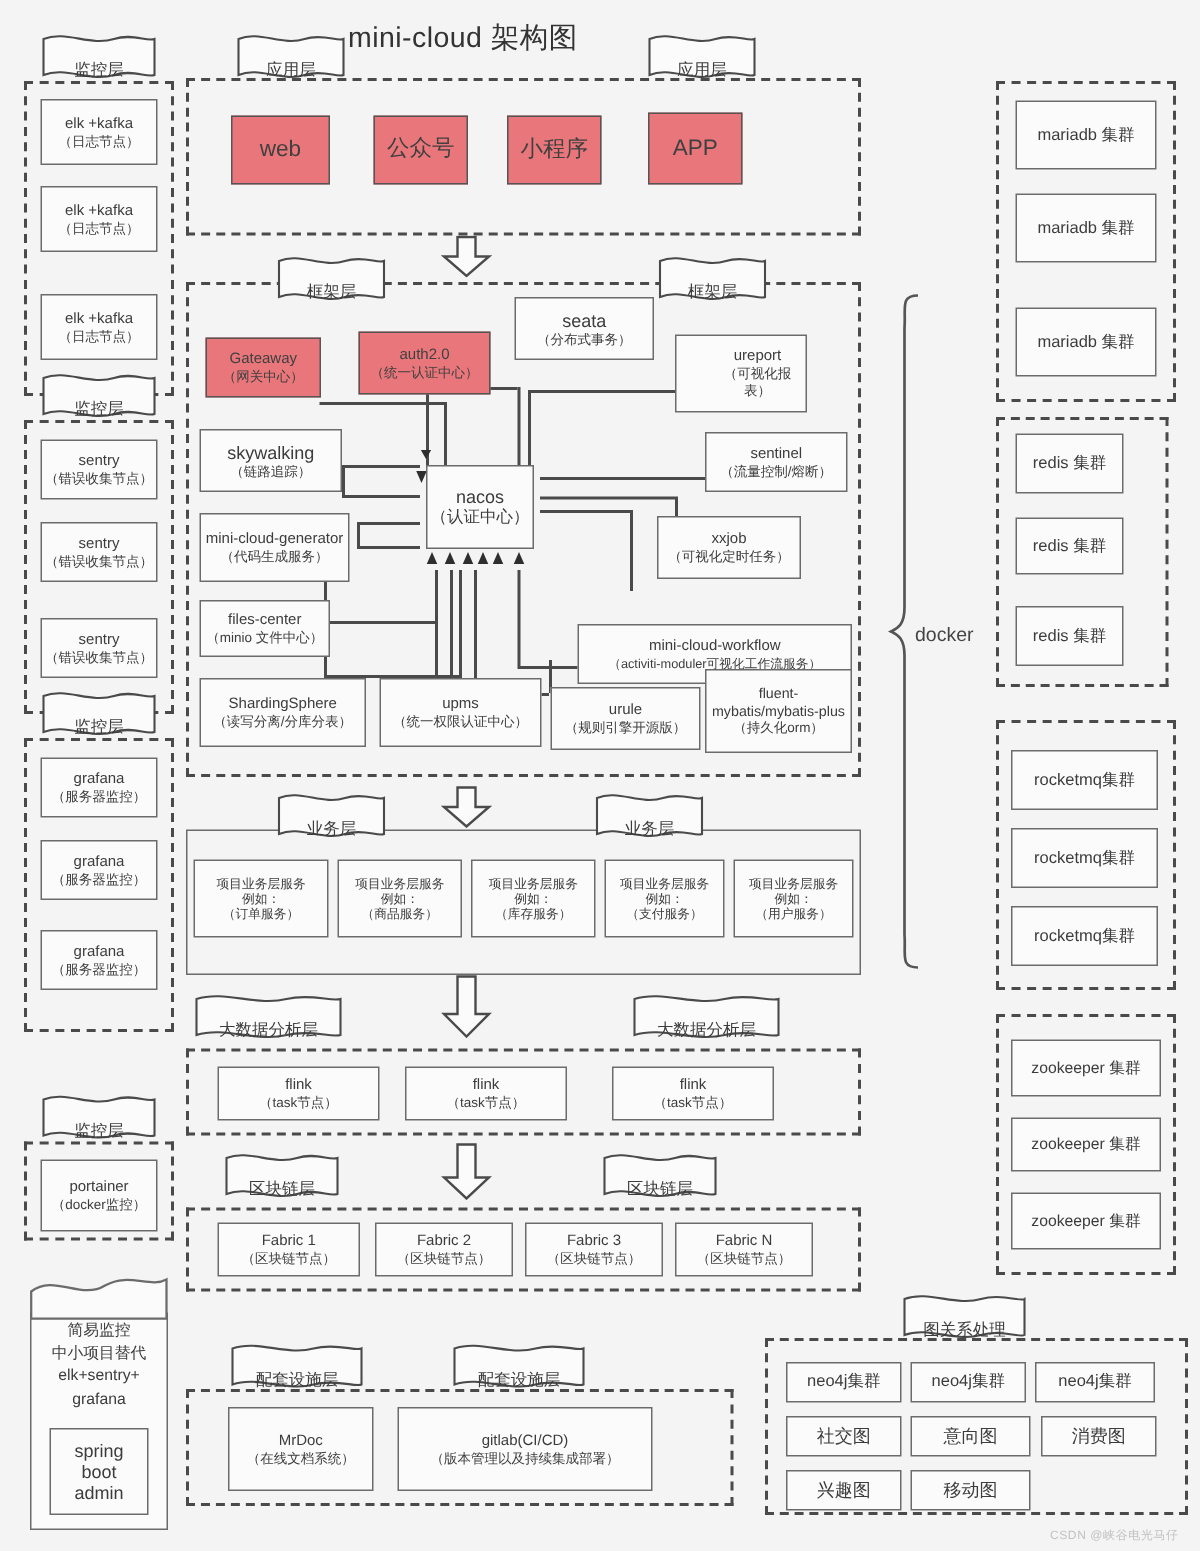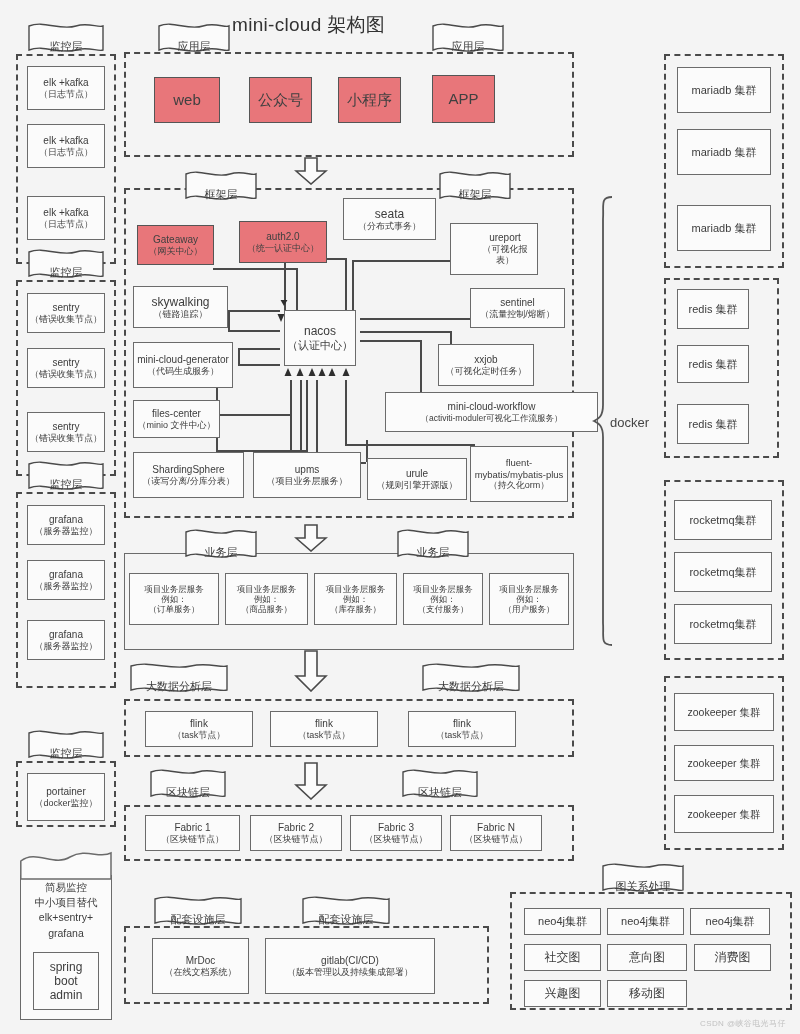--- a/index.html
+++ b/index.html
@@ -175,21 +175,21 @@
 </div>
 <div class="ribbon" style="left:430px;top:22px;width:76px;height:34px;">
   <svg viewBox="0 0 76 34" preserveAspectRatio="none">
       <path d="M3,4 C17,-2 32,9 47,4 C59,0 69,6 73,4 L73,28 C69,30 59,24 47,28 C32,33 17,22 3,28 Z" fill="#fbfbfb" stroke="#4a4a4a" stroke-width="1.4"></path>
     </svg>
   <span>应用层</span>
 </div>
 <div class="node red" style="left:154px;top:77px;width:66px;height:46px;font-size:15px;">
   <div>web</div>
 </div>
-<div class="node red" style="left:249px;top:77px;width:63px;height:46px;font-size:15px;">
+<div class="node red" style="left:249px;top:77px;width:63px;height:46px;font-size:15px;font-family:Liberation Serif, serif;">
   <div>公众号</div>
 </div>
 <div class="node red" style="left:338px;top:77px;width:63px;height:46px;font-size:15px;">
   <div>小程序</div>
 </div>
 <div class="node red" style="left:432px;top:75px;width:63px;height:48px;font-size:15px;">
   <div>APP</div>
 </div>
 
 <svg class="fatarrow" style="left:294px;top:157px;width:34px;height:28px;">
@@ -298,31 +298,31 @@
   <div class="l2">（代码生成服务）</div>
 </div>
 <div class="node" style="left:438px;top:344px;width:96px;height:42px;">
   <div>xxjob</div>
   <div class="l2">（可视化定时任务）</div>
 </div>
 <div class="node" style="left:133px;top:400px;width:87px;height:38px;">
   <div>files-center</div>
   <div class="l2">（minio 文件中心）</div>
 </div>
-<div class="node" style="left:385px;top:392px;width:213px;height:40px;">
+<div class="node" style="left:385px;top:416px;width:183px;height:40px;">
   <div>mini-cloud-workflow</div>
   <div class="l2" style="font-size:8.5px;">（activiti-moduler可视化工作流服务）</div>
 </div>
 <div class="node" style="left:133px;top:452px;width:111px;height:46px;">
   <div>ShardingSphere</div>
   <div class="l2">（读写分离/分库分表）</div>
 </div>
 <div class="node" style="left:253px;top:452px;width:108px;height:46px;">
   <div>upms</div>
-  <div class="l2">（项目业务层服务）</div>
+  <div class="l2">（统一权限认证中心）</div>
 </div>
 <div class="node" style="left:367px;top:458px;width:100px;height:42px;">
   <div>urule</div>
   <div class="l2">（规则引擎开源版）</div>
 </div>
 <div class="node" style="left:470px;top:446px;width:98px;height:56px;">
   <div style="font-size:9.5px;">fluent-mybatis/mybatis-plus</div>
   <div class="l2">（持久化orm）</div>
 </div>
 

